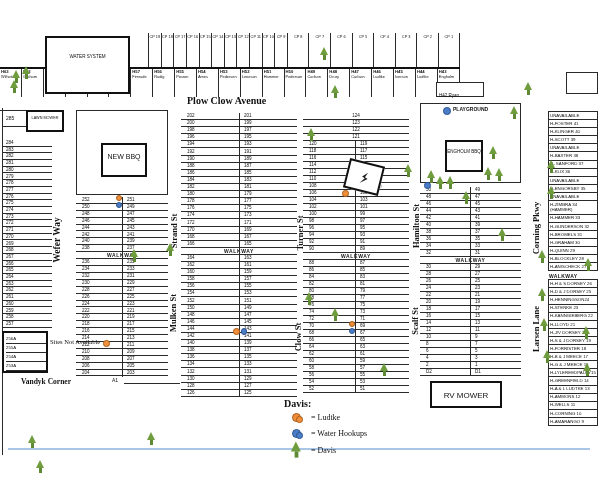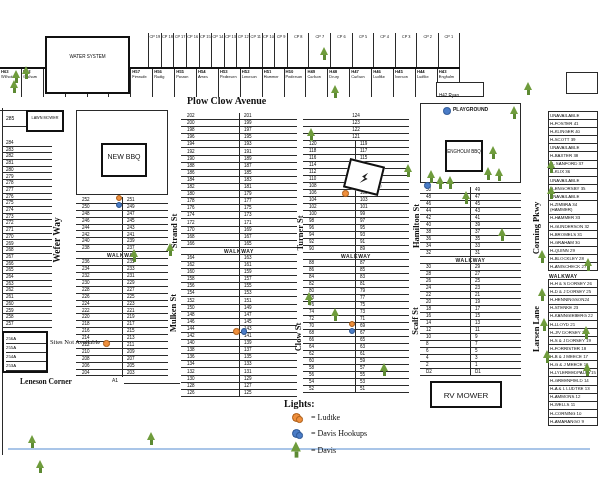--- a/index.html
+++ b/index.html
@@ -134,21 +134,21 @@
       <div style="position: absolute; left: 0px; top: 180.9px; width: 50px; height: 6.7px; border-bottom: 1px solid rgb(42, 42, 42); font-size: 4.6px; line-height: 6.2px; padding-left: 4px; box-sizing: border-box;">257</div>
     </div>
 
   <div class="abs" id="na-box" style="left:2px;top:331px;width:46px;height:42px;border:2px solid #111;box-sizing:border-box;z-index:2;background:#fff;">
       <div style="position: absolute; left: 2px; top: 2px; width: 40px; height: 9px; border-bottom: 1px solid rgb(42, 42, 42); font-size: 4.3px; line-height: 8px; box-sizing: border-box;">256A</div>
       <div style="position: absolute; left: 2px; top: 11px; width: 40px; height: 9px; border-bottom: 1px solid rgb(42, 42, 42); font-size: 4.3px; line-height: 8px; box-sizing: border-box;">255A</div>
       <div style="position: absolute; left: 2px; top: 20px; width: 40px; height: 9px; border-bottom: 1px solid rgb(42, 42, 42); font-size: 4.3px; line-height: 8px; box-sizing: border-box;">254A</div>
       <div style="position: absolute; left: 2px; top: 29px; width: 40px; height: 9px; border-bottom: 1px solid rgb(42, 42, 42); font-size: 4.3px; line-height: 8px; box-sizing: border-box;">253A</div>
     </div>
   <div class="abs serif" style="left:50px;top:337px;width:58px;font-size:6.5px;line-height:1.5;z-index:3;">Sites Not Available</div>
-  <div class="abs serif" style="left:20px;top:376px;width:52px;text-align:center;font-weight:bold;font-size:7.5px;line-height:1.5;">Leneson Corner</div>
+  <div class="abs serif" style="left:20px;top:376px;width:52px;text-align:center;font-weight:bold;font-size:7.5px;line-height:1.5;">Vandyk Corner</div>
 
   <div class="thinbox" style="left:76px;top:110px;width:92px;height:85px;z-index:1;"></div>
   <div class="thickbox" style="left:101px;top:143px;width:46px;height:34px;z-index:2;">
     <div class="abs" style="left:0;top:7px;width:100%;text-align:center;font-size:7px;line-height:1.4;">NEW BBQ</div>
   </div>
 
   <div class="abs" id="colB" style="left: 76px; top: 197px; width: 92px;">
       <div class="pairrow" style="left: 0px; top: 0px; width: 92px; height: 6.9px;">
         <div class="pcell" style="width: 46px; line-height: 6.3px; padding-left: 6px;">252</div>
         <div class="pcell" style="width: 46px; line-height: 6.3px; padding-left: 5px;">251</div>
@@ -732,25 +732,25 @@
       <div class="rl-item">H-G &amp; J MEECE 16</div>
       <div class="rl-item">H-LYLEREEDPAULY15</div>
       <div class="rl-item">H-GREENFIELD 14</div>
       <div class="rl-item">H-A &amp; L LUDTKE 13</div>
       <div class="rl-item">H-AMMONS 12</div>
       <div class="rl-item">H-WELLS 11</div>
       <div class="rl-item">H-CORNING 10</div>
       <div class="rl-item">H-AMARANGO 9</div>
     </div>
 
-  <div class="abs serif" style="left:284px;top:398px;font-size:10px;font-weight:bold;z-index:4;">Lights:</div>
+  <div class="abs serif" style="left:284px;top:398px;font-size:10px;font-weight:bold;z-index:4;">Davis:</div>
   <div class="dot light" style="left:292px;top:413px;width:9px;height:9px;"></div>
   <div class="abs serif" style="left:311px;top:413px;font-size:8px;z-index:4;">= Ludtke</div>
   <div class="dot water" style="left:292px;top:429px;width:9px;height:9px;"></div>
-  <div class="abs serif" style="left:311px;top:429px;font-size:8px;z-index:4;">= Davis Hookups</div>
+  <div class="abs serif" style="left:311px;top:429px;font-size:8px;z-index:4;">= Water Hookups</div>
   <div class="tree" style="left:292px;top:443px;transform:scale(1.25);"></div>
   <div class="abs serif" style="left:311px;top:446px;font-size:8px;z-index:4;">= Davis</div>
 
   <div class="abs serif" style="left:408px;top:421px;width:190px;font-size:10px;line-height:1.4;z-index:4;">
   </div>
   <div class="abs" style="left:8px;top:448px;width:582px;height:1.5px;background:#a9c5e8;z-index:3;"></div>
 
 <div class="tree" style="left: 12px; top: 70px;"></div>
     <div class="tree" style="left: 22px; top: 66px;"></div>
     <div class="tree" style="left: 10px; top: 80px;"></div>

